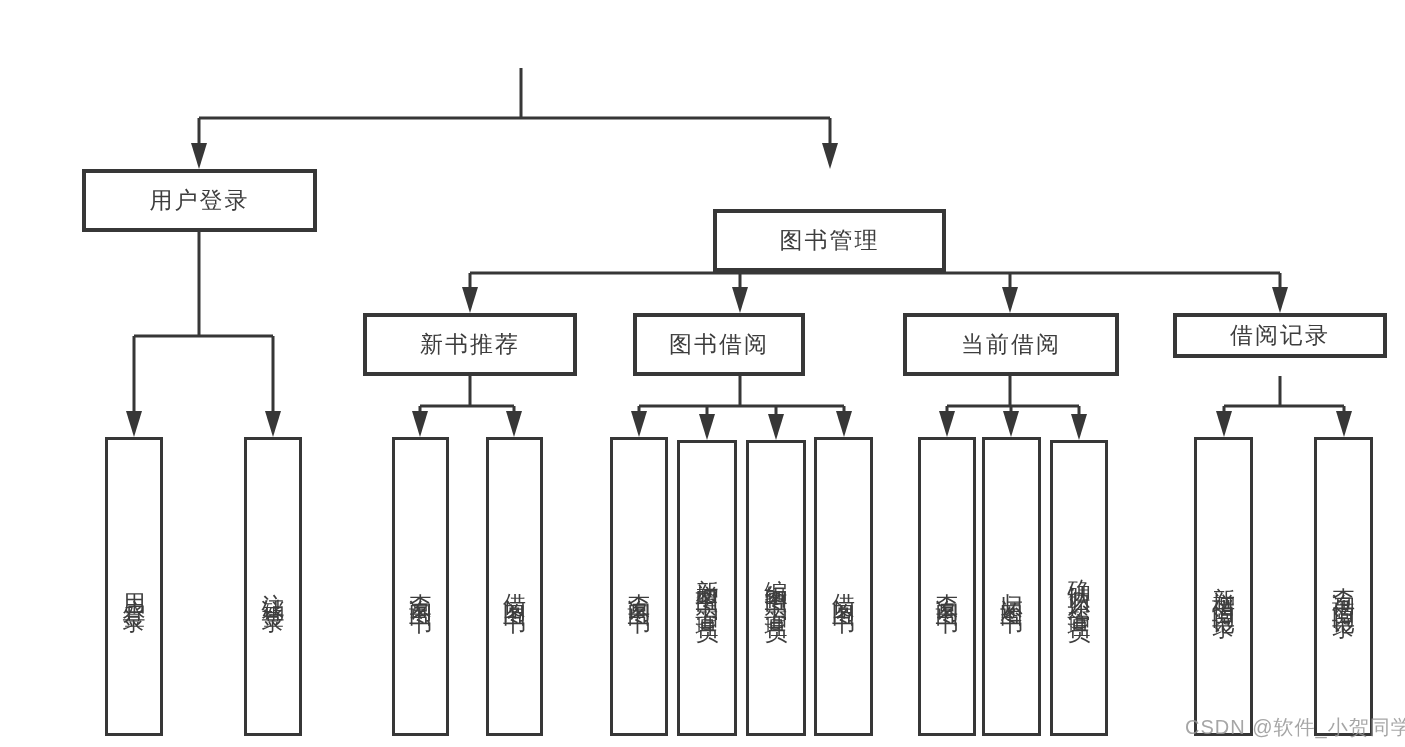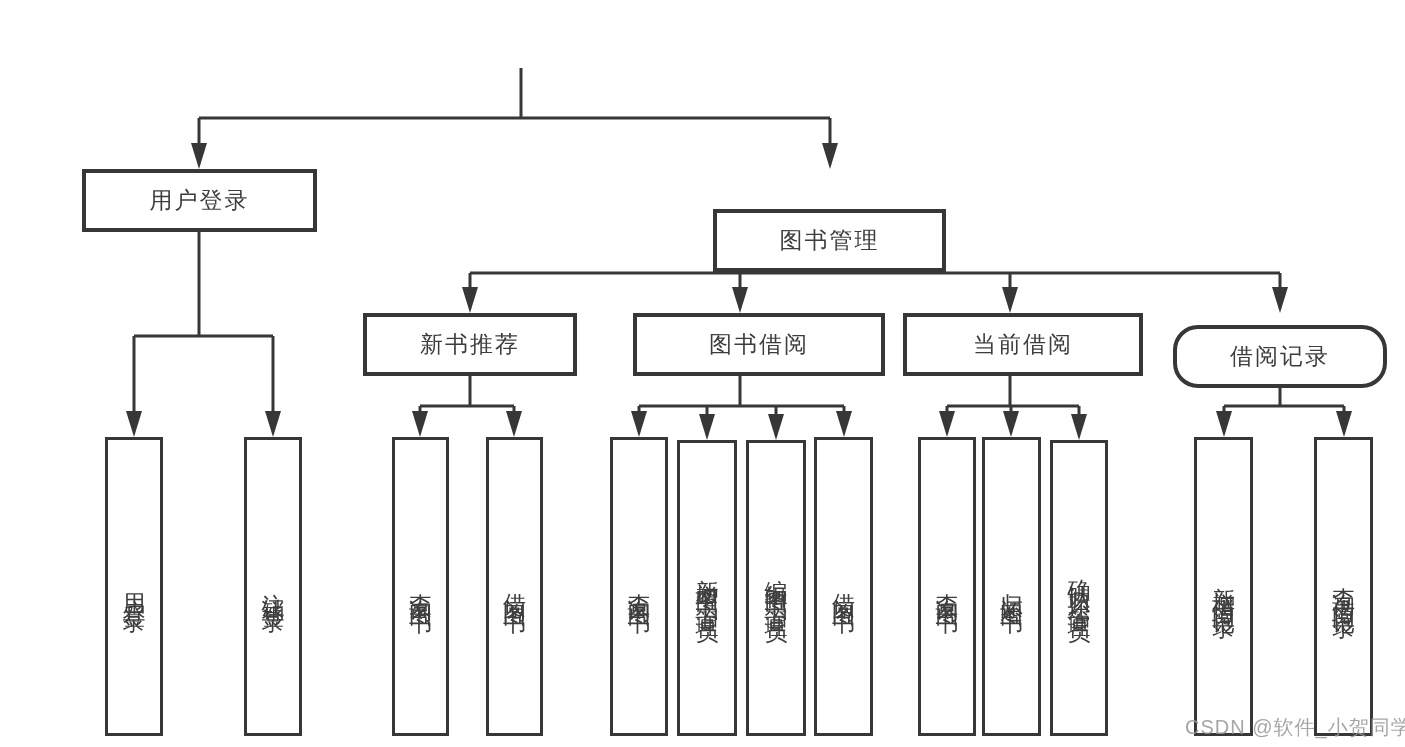--- a/index.html
+++ b/index.html
@@ -70,27 +70,27 @@
   <div class="box" style="left:82px;top:169px;width:235px;height:63px;">
     <span>用户登录</span>
   </div>
   <div class="box" style="left:713px;top:169px;width:233px;height:63px;margin-top:40px;">
     <span>图书管理</span>
   </div>
 
   <div class="box" style="left:363px;top:313px;width:214px;height:63px;">
     <span>新书推荐</span>
   </div>
-  <div class="box" style="left:633px;top:313px;width:252px;height:63px;">
+  <div class="box" style="left:633px;top:313px;width:172px;height:63px;">
     <span>图书借阅</span>
   </div>
-  <div class="box" style="left:903px;top:313px;width:240px;height:63px;font-family:Liberation Serif, serif;">
+  <div class="box" style="left:903px;top:313px;width:216px;height:63px;font-family:Liberation Serif, serif;">
     <span>当前借阅</span>
   </div>
-  <div class="box" style="left:1173px;top:325px;width:214px;height:63px;border-radius:25px;">
+  <div class="box" style="left:1173px;top:313px;width:214px;height:45px;">
     <span>借阅记录</span>
   </div>
 
   <div class="box vbox" style="left:105px;top:437px;width:58px;height:299px;">
     <span class="vtext">用户登录</span>
   </div>
   <div class="box vbox" style="left:244px;top:437px;width:58px;height:299px;">
     <span class="vtext">注销登录</span>
   </div>
 

